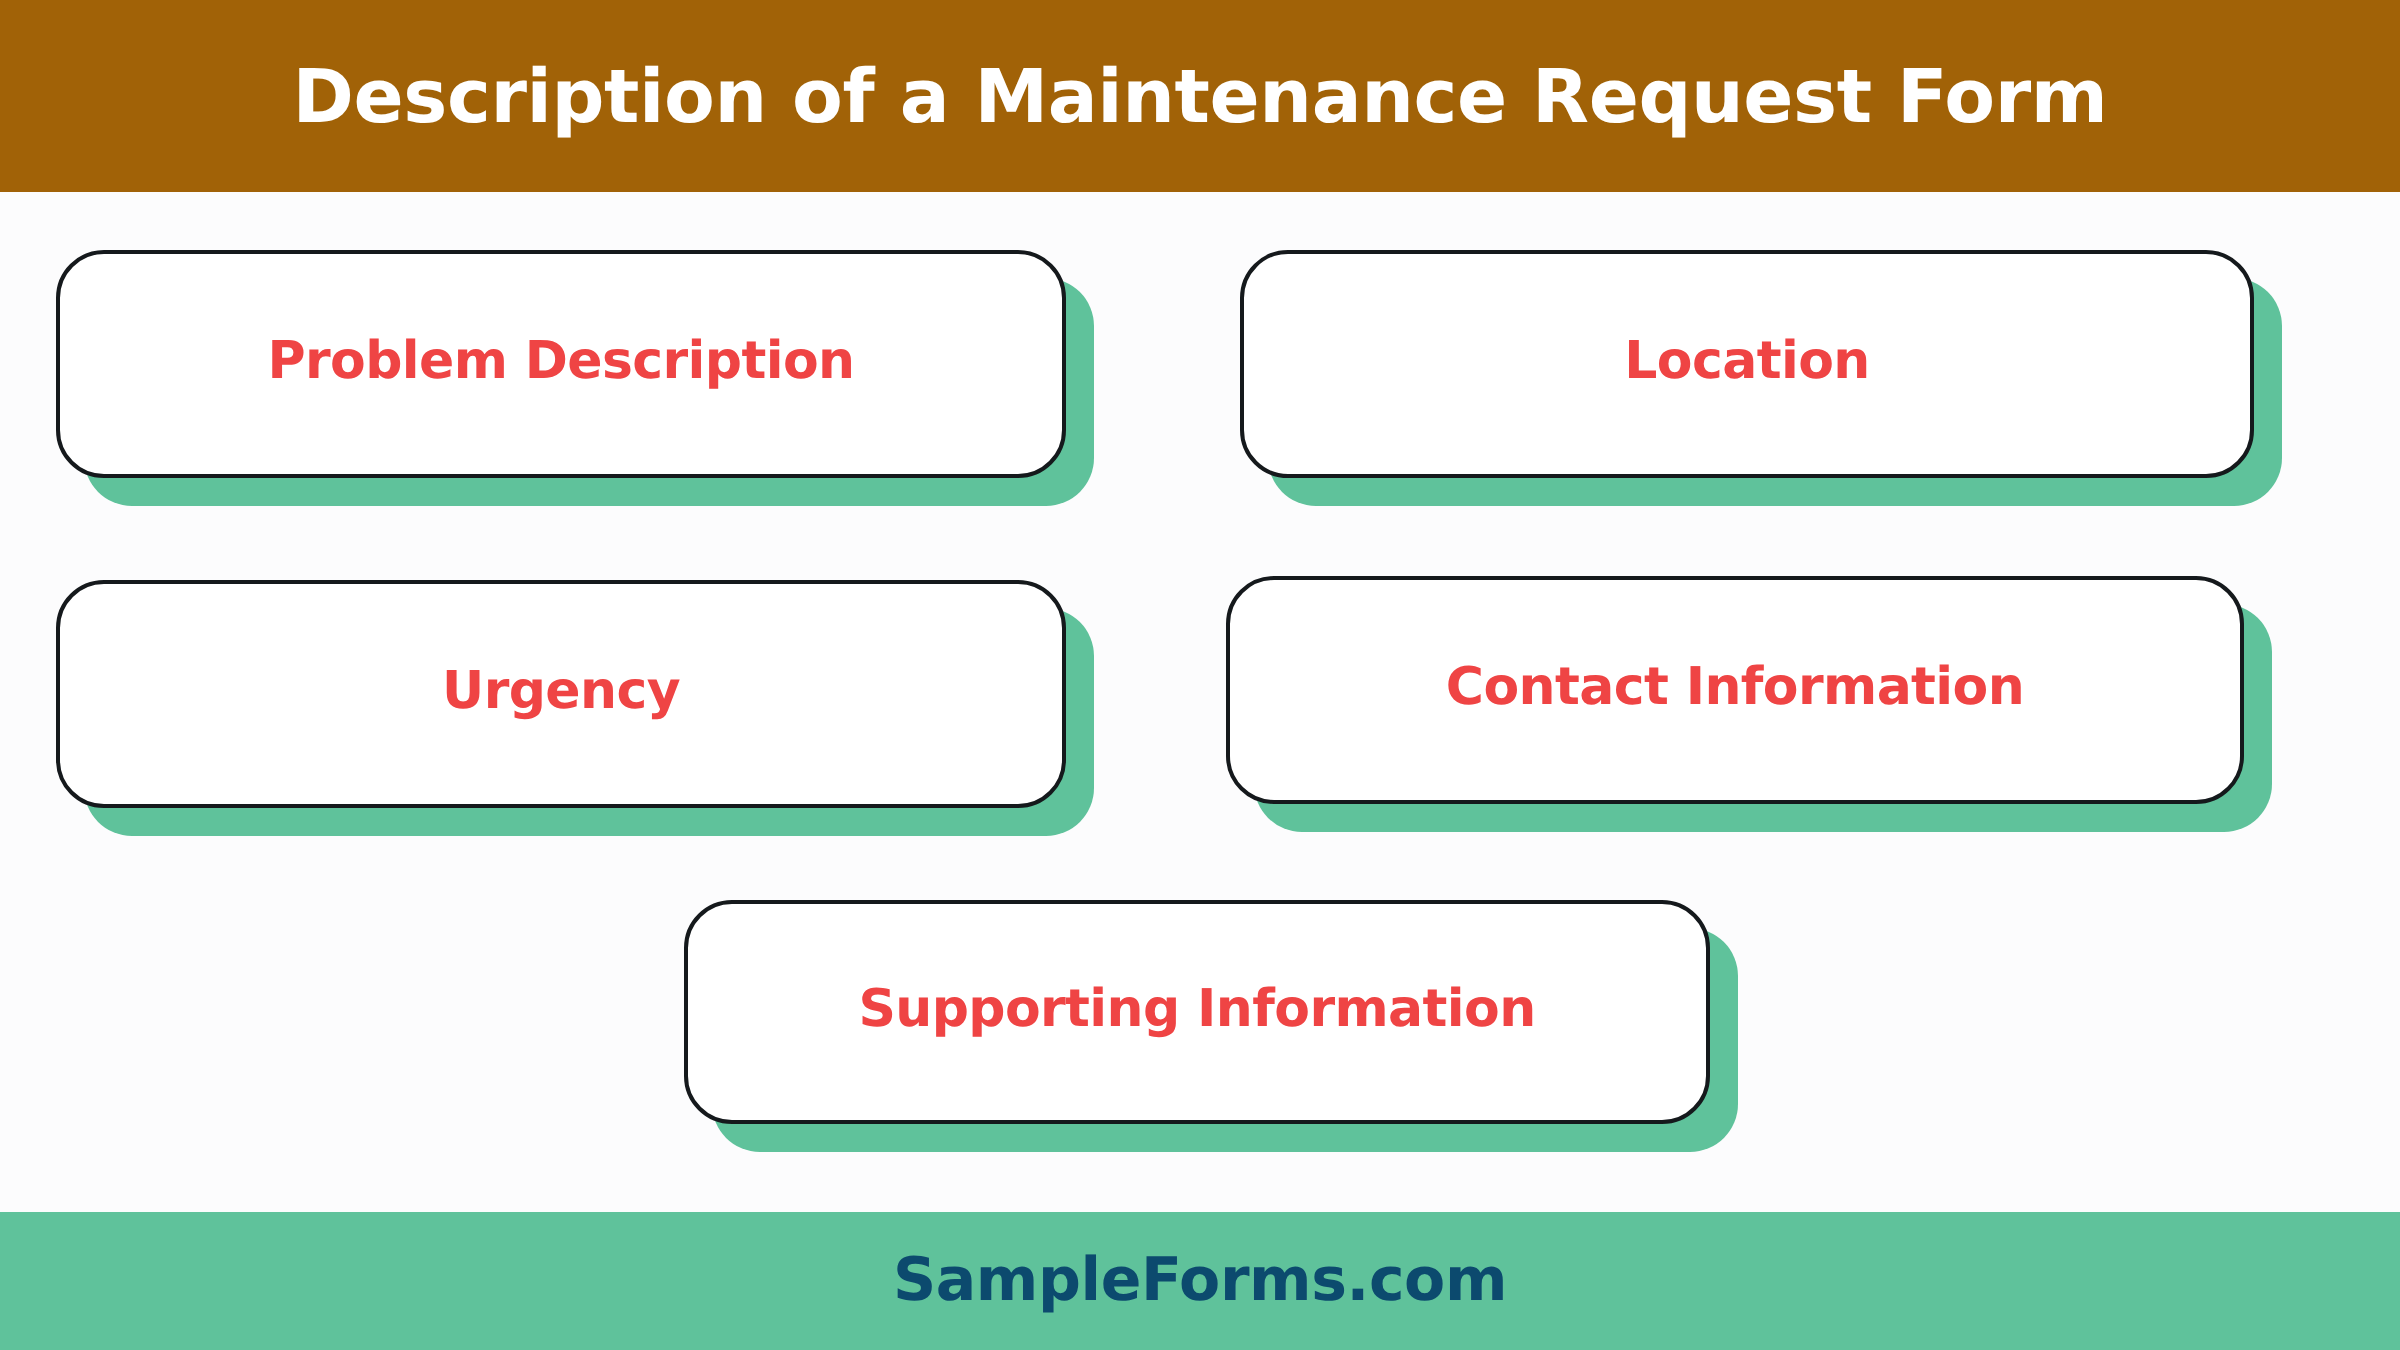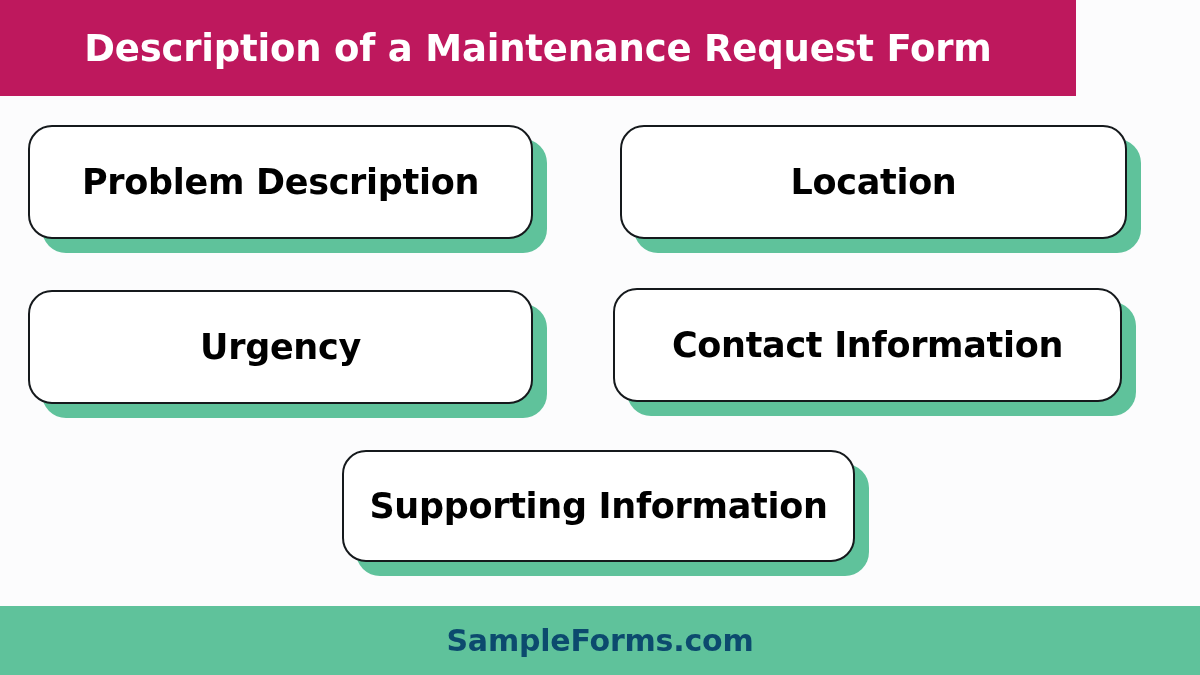--- a/index.html
+++ b/index.html
@@ -21,23 +21,23 @@
     height: 675px;
     background: #fcfcfd;
     box-sizing: border-box;
   }
 
   
   .header-band {
     position: absolute;
     left: 0;
     top: 0;
-    width: 1076px;
+    width: 1200px;
     height: 96px;
-    background: #be185d;
+    background: #a16207;
     display: flex;
     align-items: center;
     justify-content: center;
   }
   .header-title {
     color: #ffffff;
     font-size: 37px;
     font-weight: bold;
     letter-spacing: -0.2px;
     line-height: 1;
@@ -103,22 +103,22 @@
     border: 2px solid #15191c;
     border-radius: 24px;
     box-sizing: border-box;
     display: flex;
     align-items: center;
     justify-content: center;
     padding: 0 18px;
   }
 
   .card-label {
-    color: #000000;
-    font-size: 35px;
+    color: #ef4444;
+    font-size: 26px;
     font-weight: bold;
     line-height: 1.05;
     text-align: right;
     letter-spacing: -0.3px;
     white-space: nowrap;
     font-family: "DejaVu Sans", "Liberation Sans", sans-serif;
   }
 
   
   .card-problem-description { left: 28px;  top: 29px;  width: 505px; height: 114px; }

